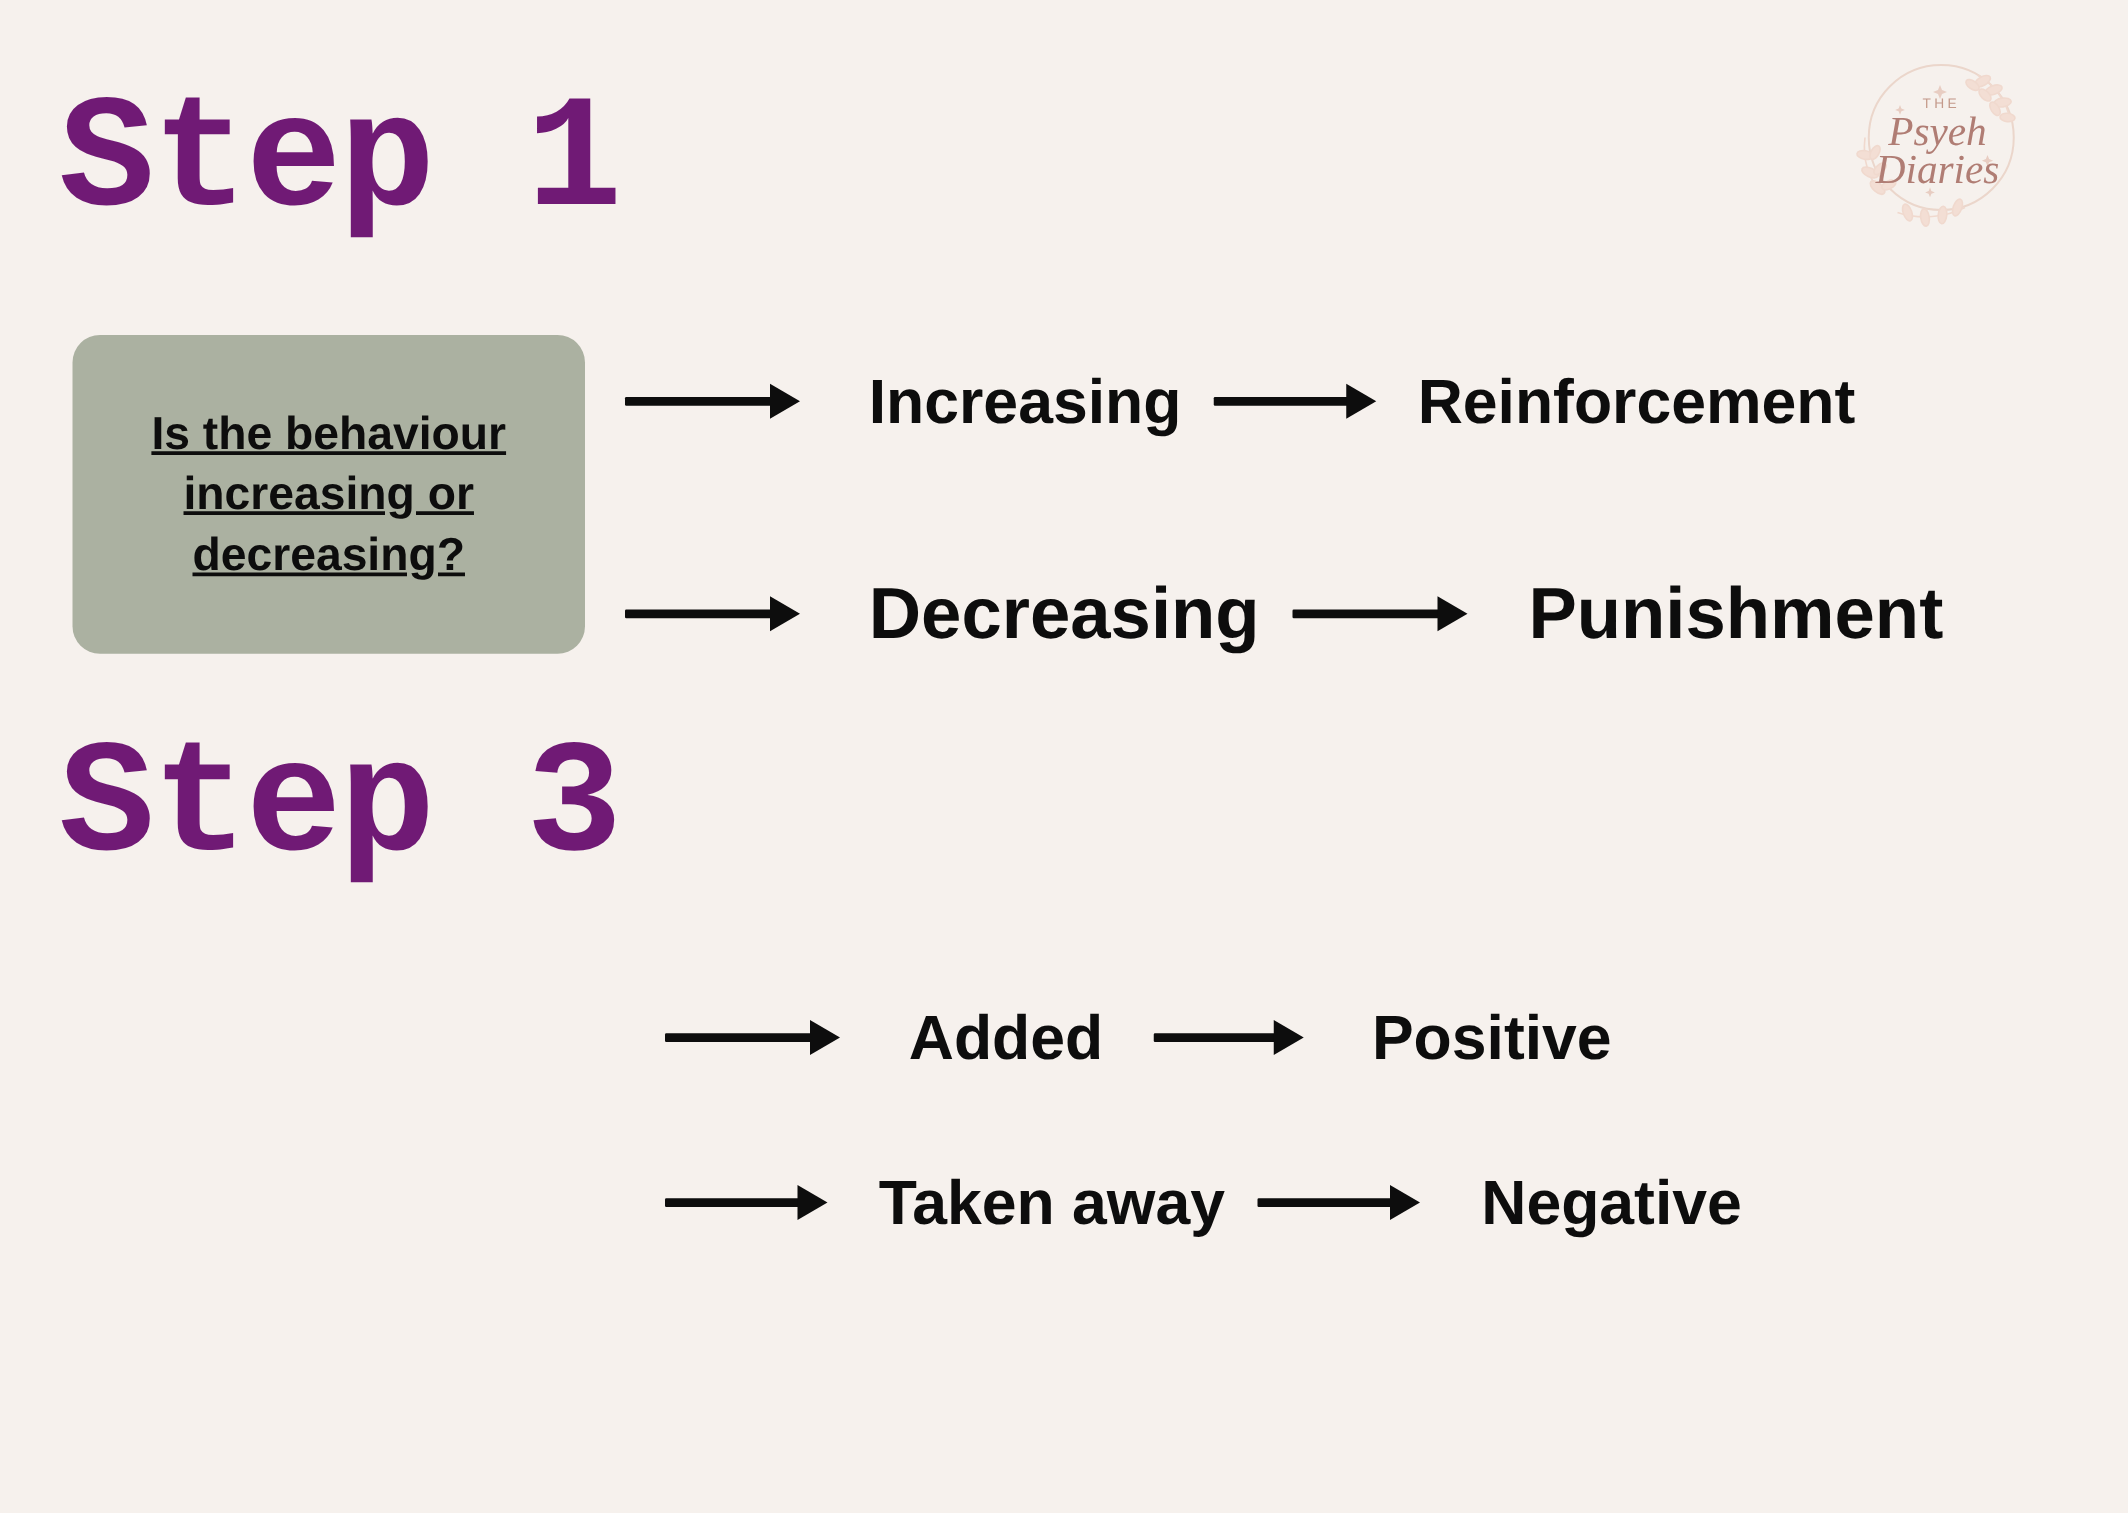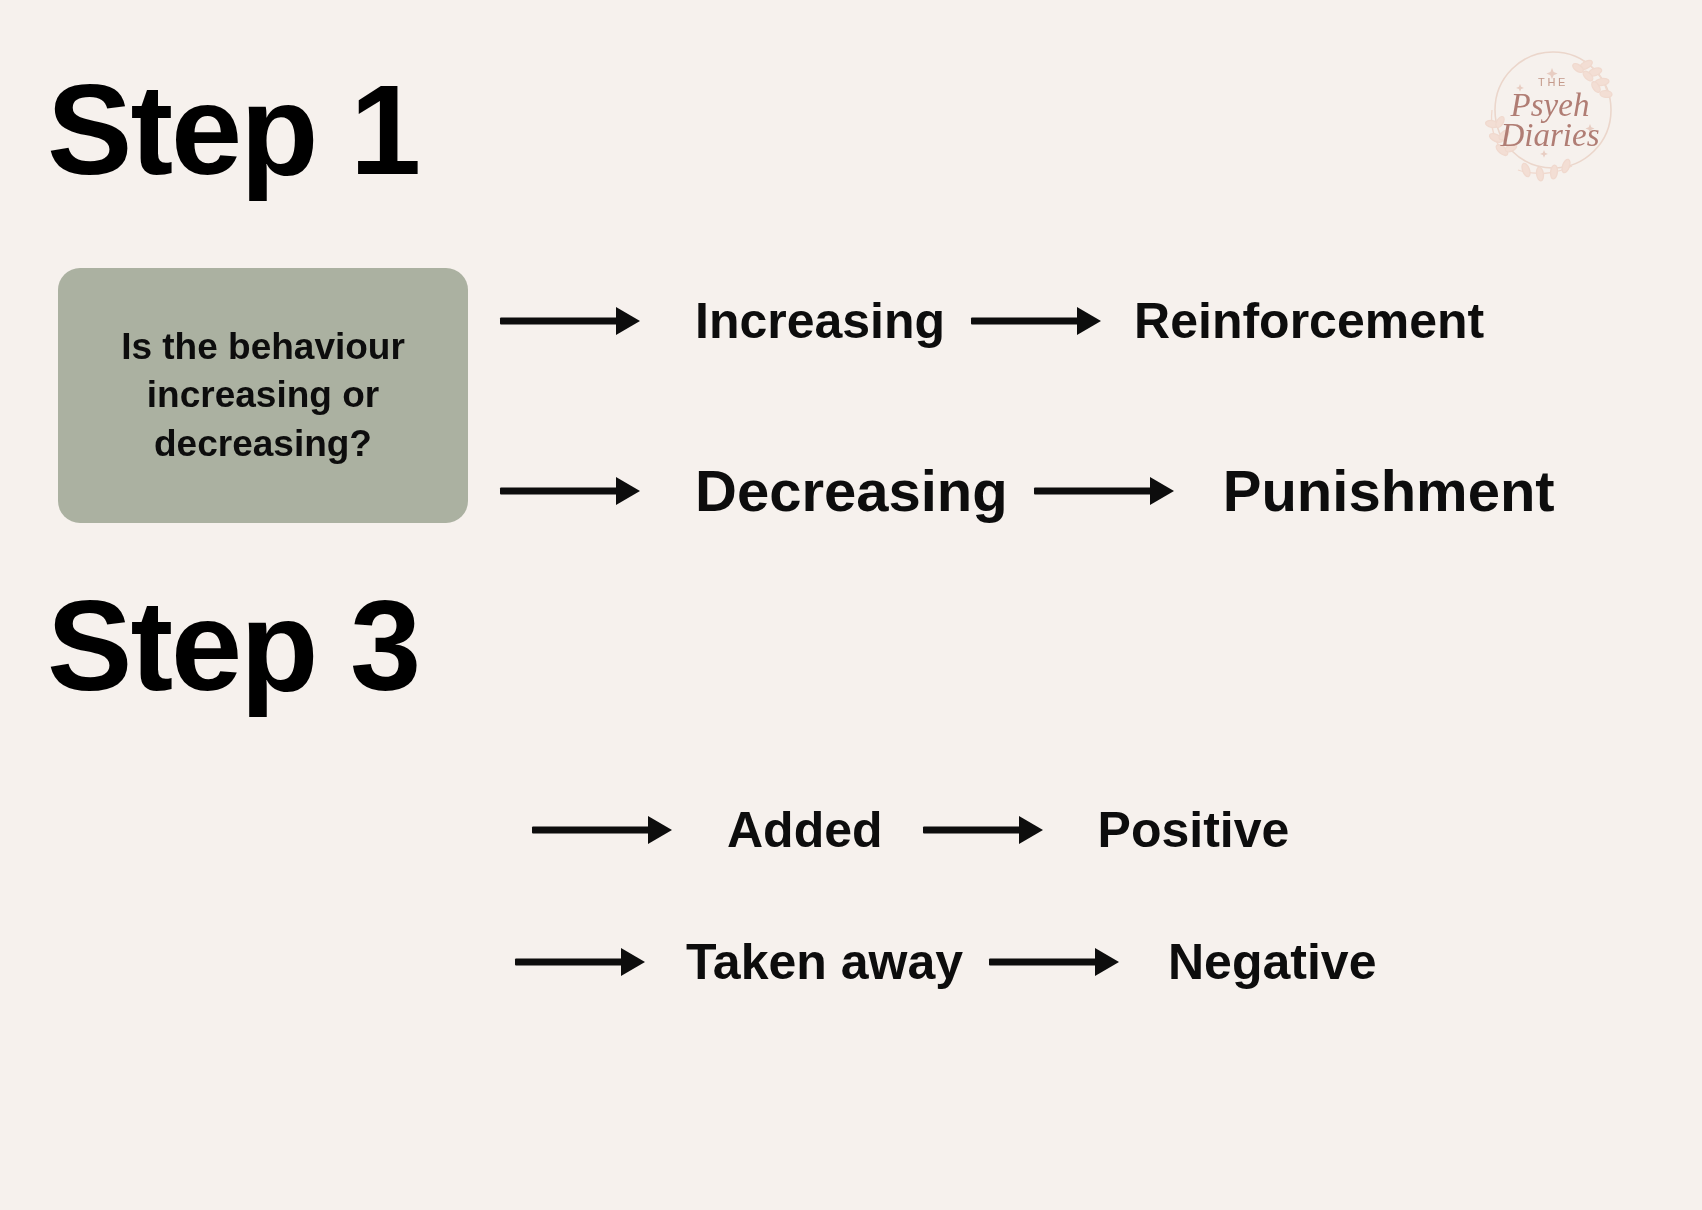--- a/index.html
+++ b/index.html
@@ -28,43 +28,45 @@
     top: 38px;
     left: 1478px;
     width: 150px;
     height: 150px;
   }
   .logo svg { display: block; width: 150px; height: 150px; }
 
   
   .step-heading {
     position: absolute;
-    color: #000000;
+    color: #701a75;
     font-size: 128px;
     line-height: 1;
     font-weight: 700;
     letter-spacing: -2px;
     white-space: nowrap;
+    font-family: Liberation Mono, monospace;
   }
   #step1-heading { left: 47px; top: 66px; }
   #step2-heading { left: 47px; top: 582px; }
 
   
   .qbox {
     position: absolute;
     background: #ABB1A1;
     border-radius: 22px;
     display: flex;
     align-items: center;
     justify-content: center;
     text-align: center;
     color: #0D0D0D;
     font-weight: 700;
     line-height: 1.30;
     padding: 14px 18px;
+    text-decoration: underline;
   }
   #qbox-1 {
     left: 58px; top: 268px;
     width: 410px; height: 255px;
     font-size: 37px;
   }
   #qbox-2 {
     left: 46px; top: 768px;
     width: 436px; height: 272px;
     font-size: 38px;
@@ -113,21 +115,21 @@
 
   
   #row-increasing { left: 500px; top: 296px; font-size: 50px; }
   #row-increasing .flow-label { font-size: 50px; }
   #row-decreasing { left: 500px; top: 462px; font-size: 50px; }
   #row-decreasing .flow-label { font-size: 58px; }
 
   
   #row-added { left: 532px; top: 805px; font-size: 50px; }
   #row-added .flow-label { font-size: 50px; }
-  #row-taken { left: 515px; top: 937px; font-size: 50px; }
+  #row-taken { left: 532px; top: 937px; font-size: 50px; }
   #row-taken .flow-label { font-size: 50px; }
 
   
   .a-140 { width: 140px; }
   .a-140 .shaft { width: 120px; }
   .a-130 { width: 130px; }
   .a-130 .shaft { width: 110px; }
   .a-120 { width: 120px; }
   .a-120 .shaft { width: 100px; }
 

